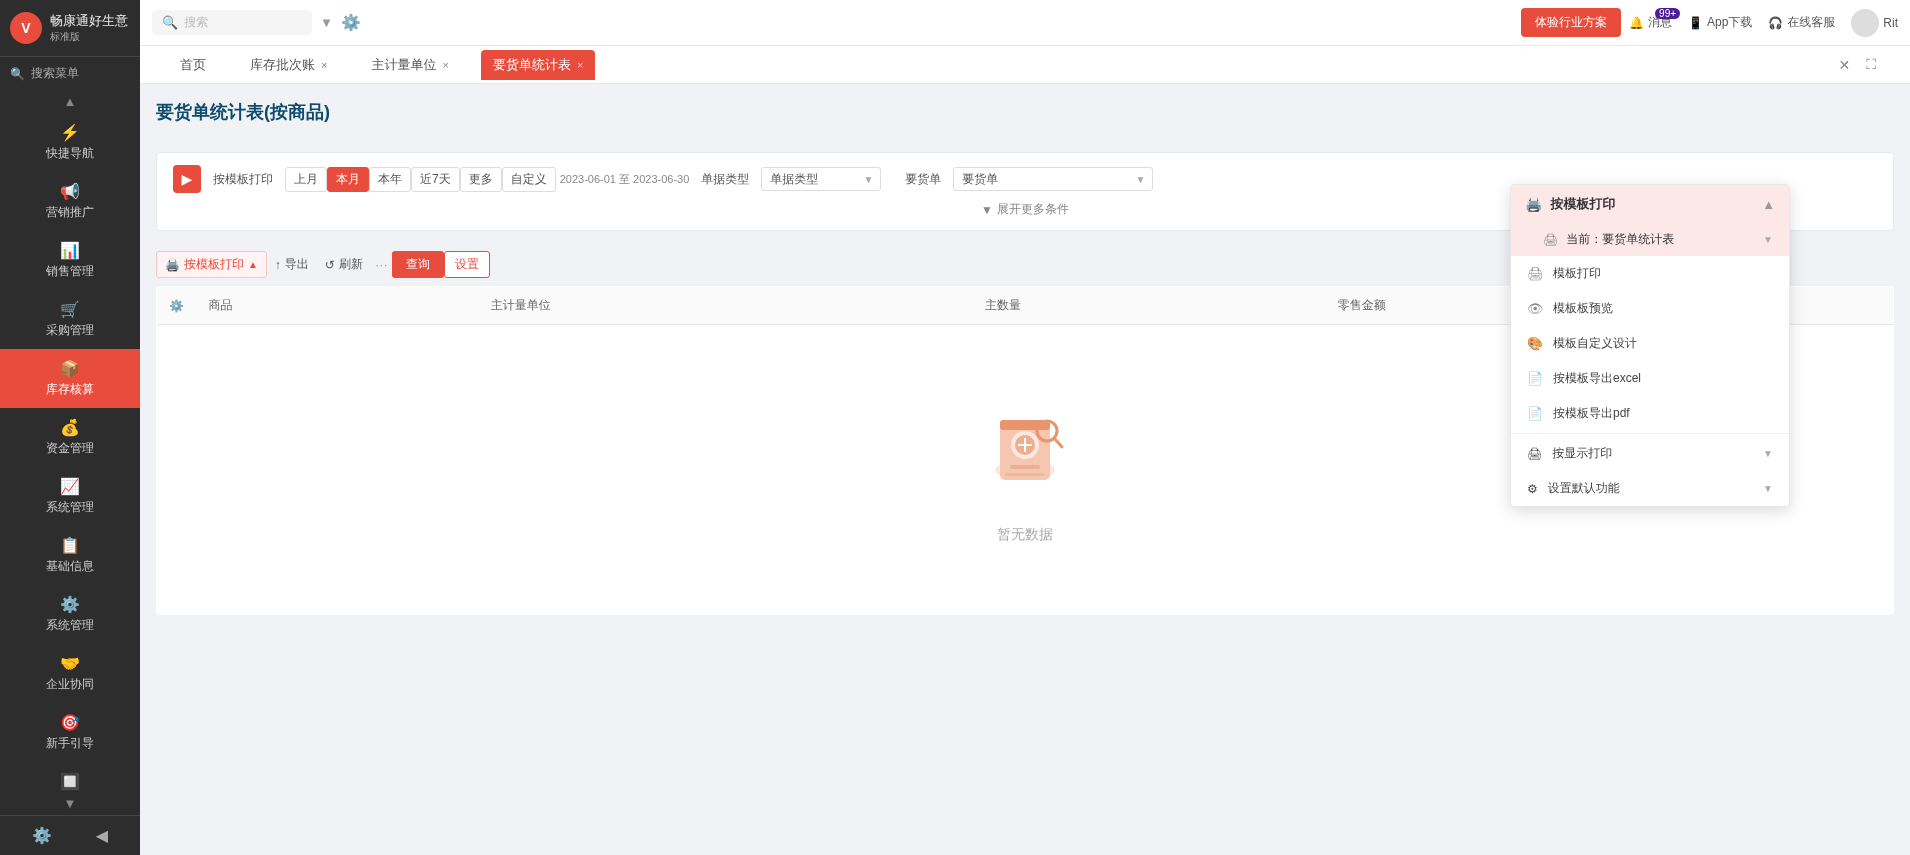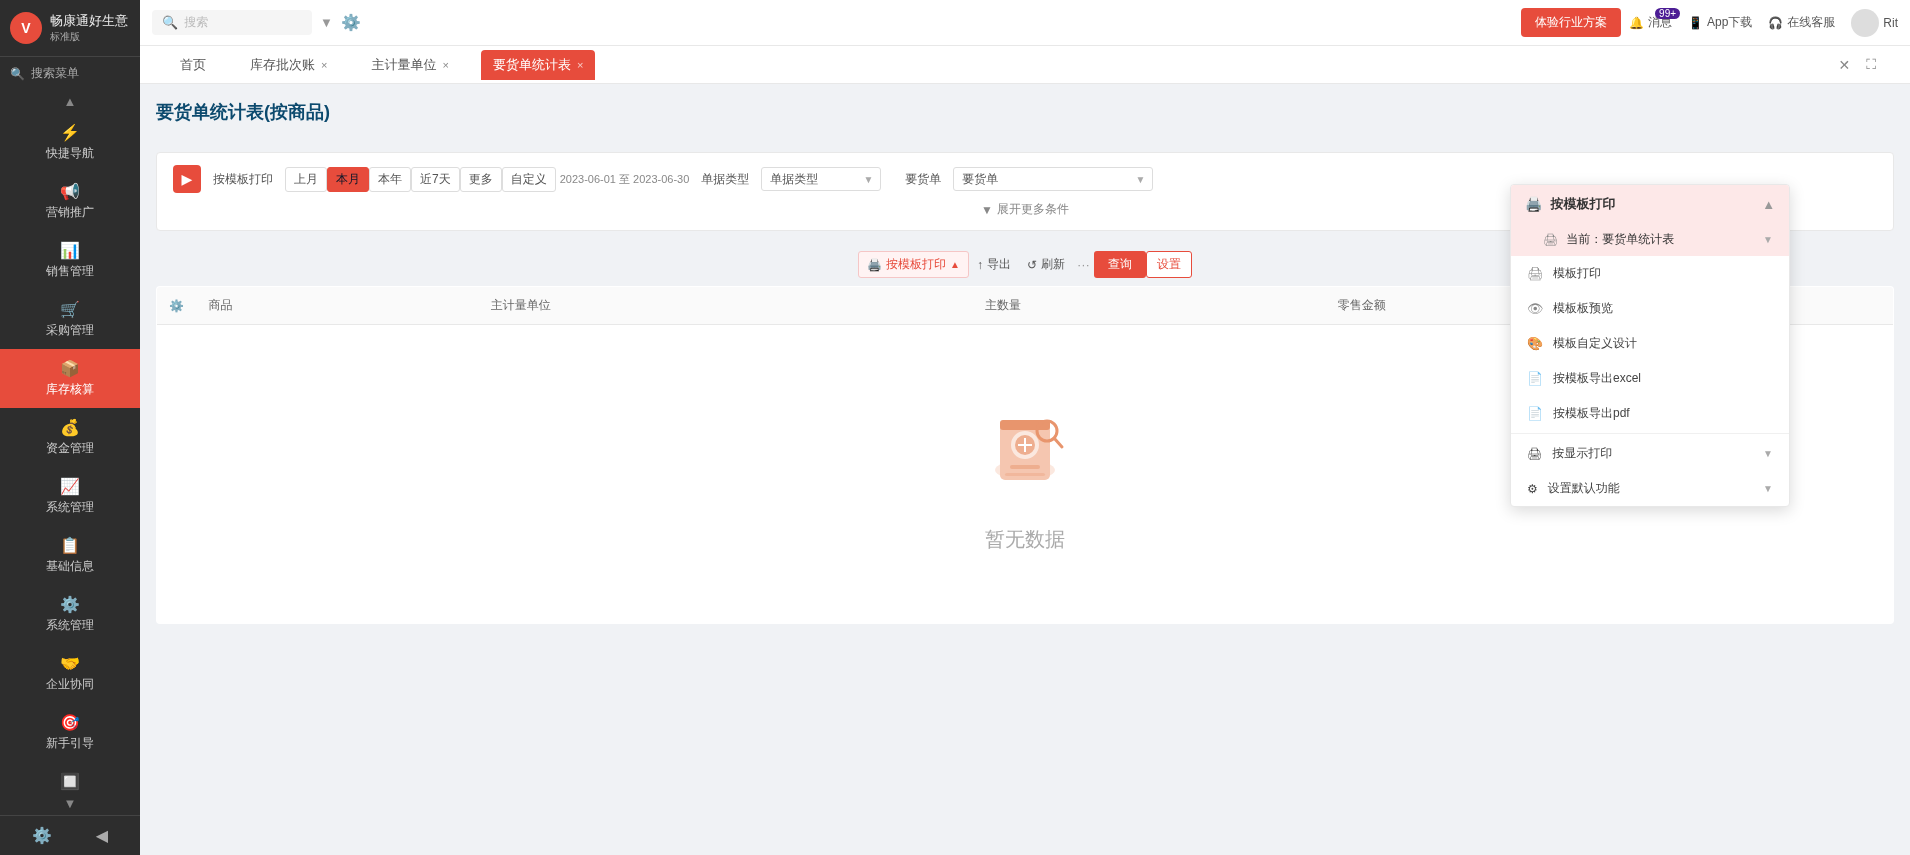--- a/index.html
+++ b/index.html
@@ -244,21 +244,21 @@
     }
     .date-btn {
       padding: 3px 8px;
       border: 1px solid #ddd;
       border-radius: 3px;
       font-size: 12px;
       cursor: pointer;
       background: #fff;
       color: #555;
     }
-    .date-btn.active { background: #e74c3c; color: #0f172a; border-color: #e74c3c; }
+    .date-btn.active { background: #e74c3c; color: #ffffff; border-color: #e74c3c; }
     .date-range {
       font-size: 11px;
       color: #888;
       margin-left: 4px;
     }
     .select-box {
       border: 1px solid #ddd;
       border-radius: 3px;
       padding: 4px 28px 4px 8px;
       font-size: 12px;
@@ -295,21 +295,21 @@
       cursor: pointer;
       display: flex;
       align-items: center;
       gap: 4px;
     }
 
     
     .table-toolbar {
       display: flex;
       align-items: center;
-      justify-content: center;
+      justify-content: flex-start;
       padding: 8px 0;
       position: relative;
     }
     .toolbar-btn {
       border: none;
       background: none;
       cursor: pointer;
       font-size: 12px;
       color: #555;
       display: flex;
@@ -365,21 +365,21 @@
       align-items: center;
       justify-content: center;
       padding: 60px 0;
     }
     .empty-icon {
       font-size: 80px;
       margin-bottom: 12px;
     }
     .empty-text {
       color: #aaa;
-      font-size: 20px;
+      font-size: 14px;
     }
 
     
     .print-dropdown {
       position: absolute;
       top: 100px;
       right: 120px;
       width: 280px;
       background: #fff;
       border-radius: 4px;

